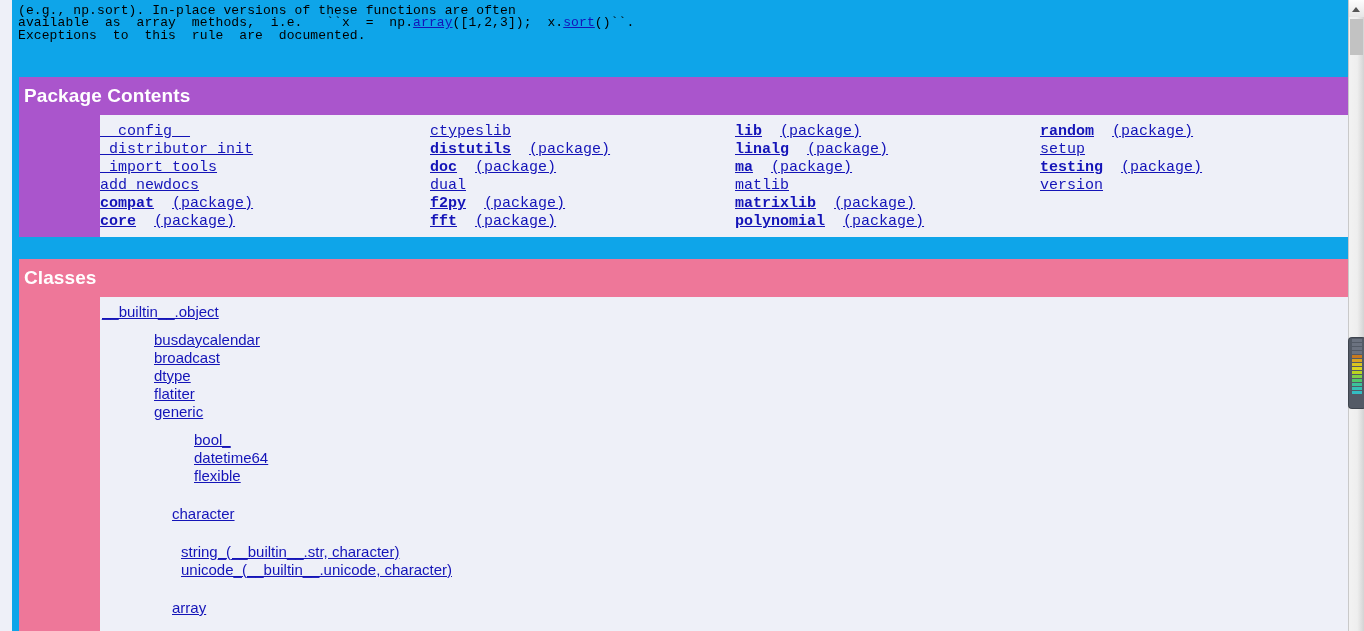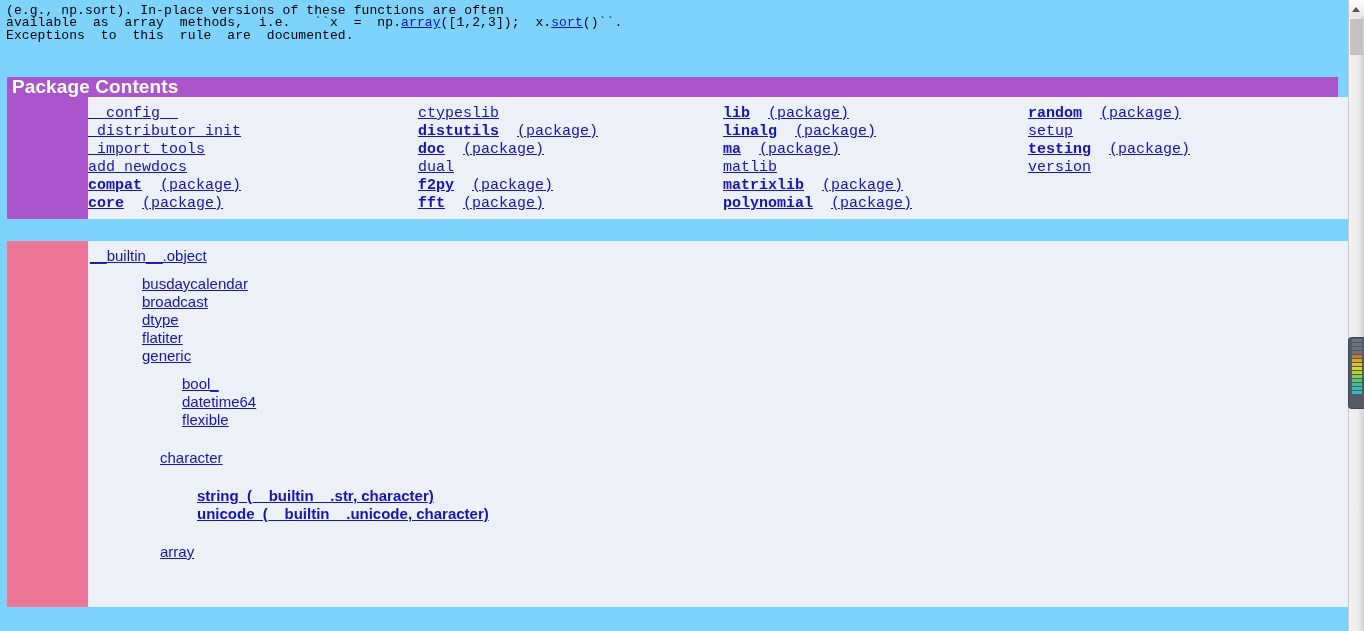--- a/index.html
+++ b/index.html
@@ -10,24 +10,24 @@
   body {
     width: 1364px;
     height: 631px;
     overflow: hidden;
     font-family: "Liberation Sans", sans-serif;
     position: relative;
   }
 
   .page {
     position: absolute;
-    left: 0; top: 0;
+    left: 12px; top: 0;
     width: 1348px;
     height: 631px;
-    background: #7dd3fc;
+    background: #0ea5e9;
     overflow: hidden;
   }
 
   
   .intro {
     font-family: "Liberation Mono", monospace;
     font-size: 13px;
     line-height: 12.6px;
     color: #000;
     padding: 0 0 0 6px;
@@ -37,21 +37,21 @@
   }
   .intro a {
     color: #1414b8;
     text-decoration: underline;
   }
 
   
   .section { position: relative; }
   .band {
     background: #aa55cc;
-    height: 20px;
+    height: 38px;
     margin: 0 16px 0 7px;
     width: 1331px;
     box-sizing: border-box;
     display: flex;
     align-items: center;
   }
   .band.pink { background: #ee7799; }
   .band-title {
     color: #ffffff;
     font-family: "Liberation Sans", sans-serif;
@@ -120,21 +120,21 @@
   }
   .tree .node {
     height: 18px;
     white-space: nowrap;
   }
   .tree .spacer { height: 10px; }
   .lvl0 { padding-left: 2px; }
   .lvl1 { padding-left: 54px; }
   .lvl2 { padding-left: 94px; }
   .lvl3 { padding-left: 72px; }
-  .lvl4 { padding-left: 109px; font-weight: bold; }
+  .lvl4 { padding-left: 81px; }
 
   .gap { height: 22px; }
 
   
   .scrollbar {
     position: absolute;
     right: 0; top: 0;
     width: 16px;
     height: 631px;
     background: linear-gradient(to right, #f2f2f2 0%, #eeeeee 55%, #d4d4d4 100%);
@@ -235,20 +235,23 @@
         </tbody>
           </table>
         <div class="pkg-pad-bot"></div>
       </div>
     </div>
   </div>
 
   <div class="gap"></div>
 
   <div class="section">
+    <div class="band pink">
+      <span class="band-title">Classes</span>
+    </div>
     <div class="body-row" style="min-height:366px">
       <div class="gutter pink"></div>
       <div class="content">
         <div class="tree">
 
           <div class="node lvl0"><a href="#">__builtin__.object</a></div>
           <div class="spacer"></div>
 
           <div class="node lvl1"><a href="#">busdaycalendar</a></div>
           <div class="node lvl1"><a href="#">broadcast</a></div>

